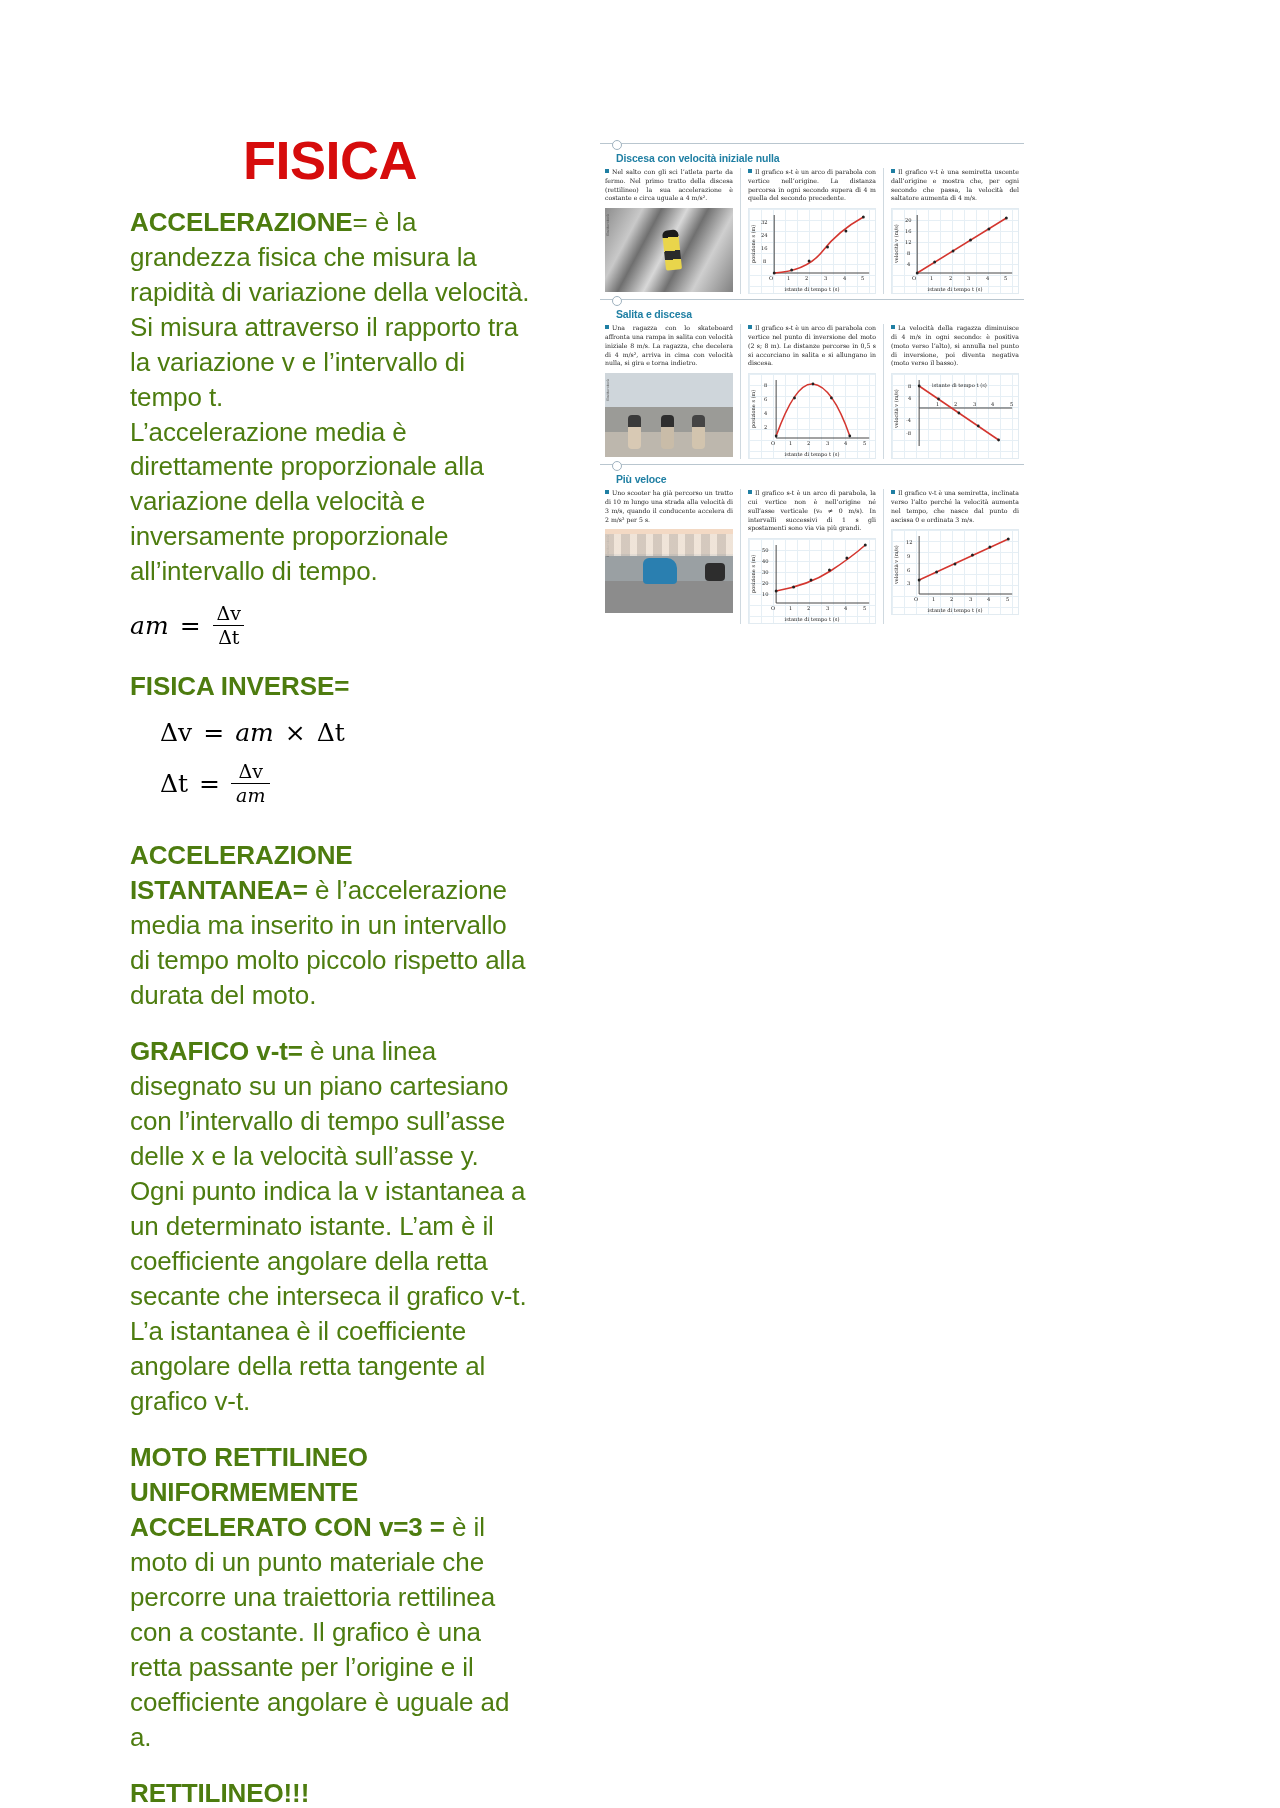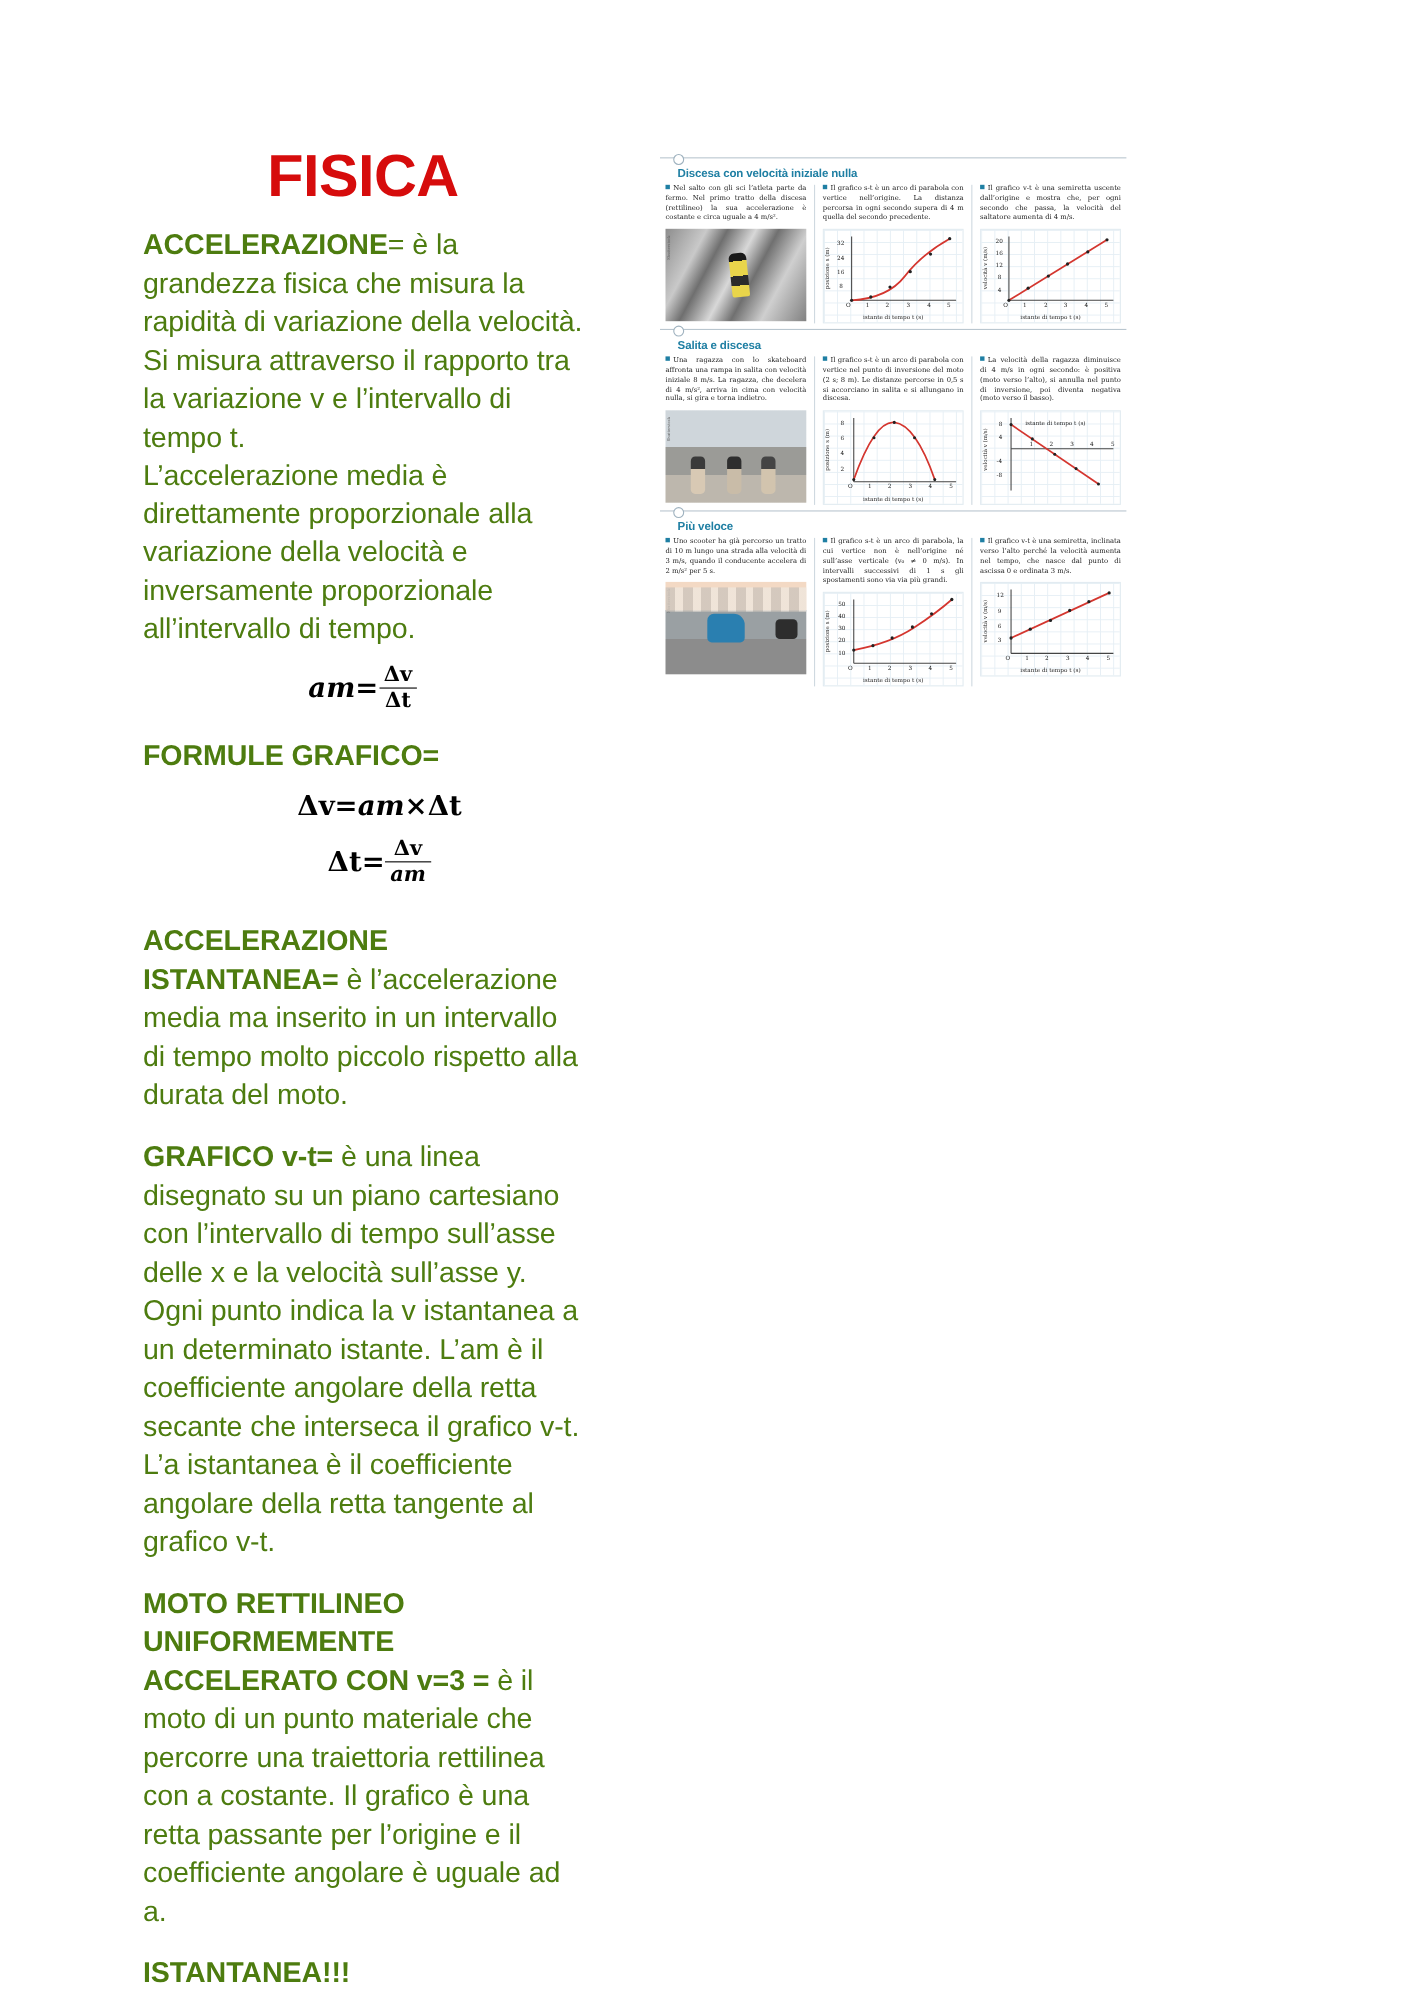--- a/index.html
+++ b/index.html
@@ -40,24 +40,24 @@
   .gap{height:21px;}
   .gap-sm{height:10px;}
 
   
   .formula{
     font-family:"DejaVu Serif", serif;
     font-style:italic;
     font-size:25px;
     text-align:center;
     display:flex;
-    justify-content:center;
+    justify-content:flex-start;
     align-items:center;
+    gap:11px;
     margin:14px 0 12px 0;
-    font-weight:bold;
   }
   .formula.indent{padding-left:30px;}
   .formula .op{font-style:normal;}
   .frac{
     display:inline-flex;
     flex-direction:column;
     align-items:center;
     vertical-align:middle;
     font-size:19px;
     line-height:1.08;
@@ -224,21 +224,21 @@
       <span>am</span>
       <span class="op">=</span>
       <span class="frac">
         <span class="num delta">Δv</span>
         <span class="den delta">Δt</span>
       </span>
     </div>
 
     <div class="gap-sm"></div>
 
-    <p class="para"><b>FORMULE GRAFICO=</b></p>
+    <p class="para"><b>FISICA INVERSE=</b></p>
 
     <div class="formula indent">
       <span class="delta">Δv</span>
       <span class="op">=</span>
       <span>am</span>
       <span class="op">×</span>
       <span class="delta">Δt</span>
     </div>
 
     <div class="formula indent">
@@ -257,21 +257,21 @@
     <div class="gap"></div>
 
     <p class="para"><b>GRAFICO v-t=</b><span> è una linea disegnato su un piano cartesiano con l’intervallo di tempo sull’asse delle x e la velocità sull’asse y. Ogni punto indica la v istantanea a un determinato istante. L’am è il coefficiente angolare della retta secante che interseca il grafico v-t. L’a istantanea è il coefficiente angolare della retta tangente al grafico v-t.</span></p>
 
     <div class="gap"></div>
 
     <p class="para"><b>MOTO RETTILINEO UNIFORMEMENTE ACCELERATO CON v=3 =</b><span> è il moto di un punto materiale che percorre una traiettoria rettilinea con a costante. Il grafico è una retta passante per l’origine e il coefficiente angolare è uguale ad a.</span></p>
 
     <div class="gap"></div>
 
-    <p class="para"><b>ISTANTANEA!!!</b><span> accelerazione=gravità (9,8 m/s2).</span></p>
+    <p class="para"><b>RETTILINEO!!!</b><span> accelerazione=gravità (9,8 m/s2).</span></p>
 
   </div>
 
   <div class="figure">
 
     <div class="tb-panel">
       <div class="tb-rule"></div>
       <div class="tb-head">Discesa con velocità iniziale nulla</div>
       <div class="tb-cols">
 

